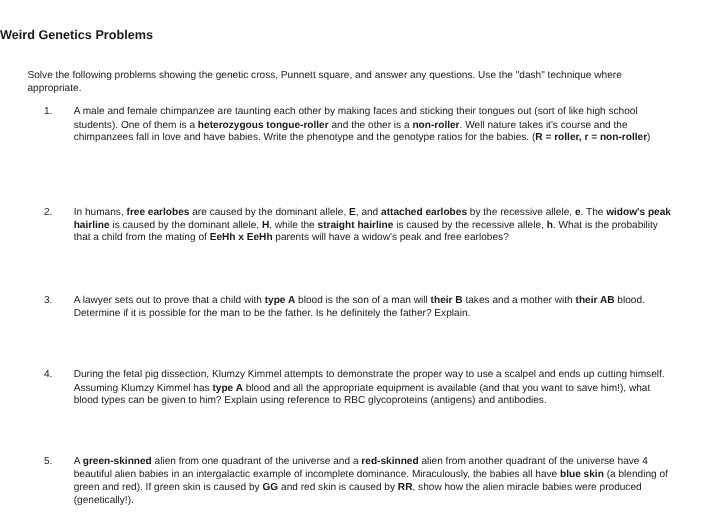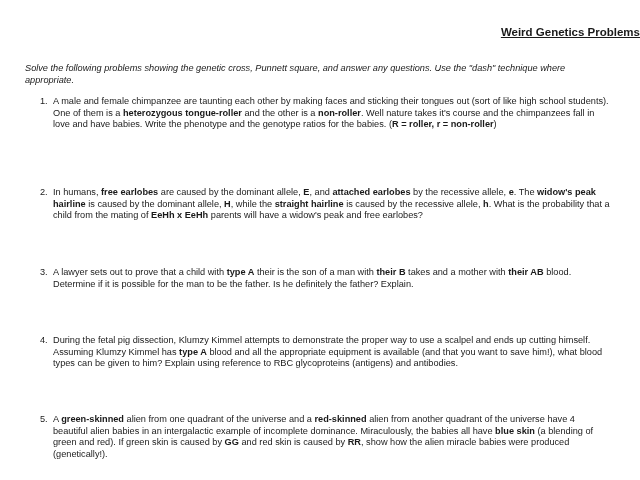--- a/index.html
+++ b/index.html
@@ -18,49 +18,47 @@
     .page {
       position: absolute;
       left: 0; top: 0;
       width: 640px; height: 480px;
       background: #fff;
     }
     .title {
       position: absolute;
       left: 0; right: 0;
       top: 26px;
-      text-align: right;
+      text-align: left;
       font-weight: bold;
       font-size: 11.5px;
-      text-decoration: underline;
       letter-spacing: 0px;
     }
     .intro {
       position: absolute;
       left: 25px;
       top: 63px;
       width: 580px;
-      font-style: italic;
       font-size: 9.2px;
       line-height: 11.6px;
     }
     .problem {
       position: absolute;
       left: 40px;
       width: 572px;
       font-size: 9.2px;
       line-height: 11.6px;
     }
     .problem .num {
       position: absolute;
       left: 0;
       top: 0;
     }
     .problem .body {
-      margin-left: 13px;
+      margin-left: 27px;
     }
     .problem b { font-weight: bold; }
     #p1 { top: 96px; }
     #p2 { top: 187px; }
     #p3 { top: 267px; }
     #p4 { top: 335px; }
     #p5 { top: 414px; }
   </style>
 </head>
 <body>
@@ -74,21 +72,21 @@
     <div class="body"><span>A male and female chimpanzee are taunting each other by making faces and sticking their tongues out (sort of like high school students). One of them is a </span><b>heterozygous tongue-roller</b><span> and the other is a </span><b>non-roller</b><span>. Well nature takes it's course and the chimpanzees fall in love and have babies. Write the phenotype and the genotype ratios for the babies. (</span><b>R = roller, r = non-roller</b><span>)</span></div>
   </div>
 
   <div class="problem" id="p2">
     <span class="num">2.</span>
     <div class="body"><span>In humans, </span><b>free earlobes</b><span> are caused by the dominant allele, </span><b>E</b><span>, and </span><b>attached earlobes</b><span> by the recessive allele, </span><b>e</b><span>. The </span><b>widow's peak hairline</b><span> is caused by the dominant allele, </span><b>H</b><span>, while the </span><b>straight hairline</b><span> is caused by the recessive allele, </span><b>h</b><span>. What is the probability that a child from the mating of </span><b>EeHh x EeHh</b><span> parents will have a widow's peak and free earlobes?</span></div>
   </div>
 
   <div class="problem" id="p3">
     <span class="num">3.</span>
-    <div class="body"><span>A lawyer sets out to prove that a child with </span><b>type A</b><span> their is the son of a man with </span><b>their B</b><span> takes and a mother with </span><b>their AB</b><span> blood. Determine if it is possible for the man to be the father. Is he definitely the father? Explain.</span></div>
+    <div class="body"><span>A lawyer sets out to prove that a child with </span><b>type A</b><span> blood is the son of a man will </span><b>their B</b><span> takes and a mother with </span><b>their AB</b><span> blood. Determine if it is possible for the man to be the father. Is he definitely the father? Explain.</span></div>
   </div>
 
   <div class="problem" id="p4">
     <span class="num">4.</span>
     <div class="body"><span>During the fetal pig dissection, Klumzy Kimmel attempts to demonstrate the proper way to use a scalpel and ends up cutting himself. Assuming Klumzy Kimmel has </span><b>type A</b><span> blood and all the appropriate equipment is available (and that you want to save him!), what blood types can be given to him? Explain using reference to RBC glycoproteins (antigens) and antibodies.</span></div>
   </div>
 
   <div class="problem" id="p5">
     <span class="num">5.</span>
     <div class="body"><span>A </span><b>green-skinned</b><span> alien from one quadrant of the universe and a </span><b>red-skinned</b><span> alien from another quadrant of the universe have 4 beautiful alien babies in an intergalactic example of incomplete dominance. Miraculously, the babies all have </span><b>blue skin</b><span> (a blending of green and red). If green skin is caused by </span><b>GG</b><span> and red skin is caused by </span><b>RR</b><span>, show how the alien miracle babies were produced (genetically!).</span></div>

